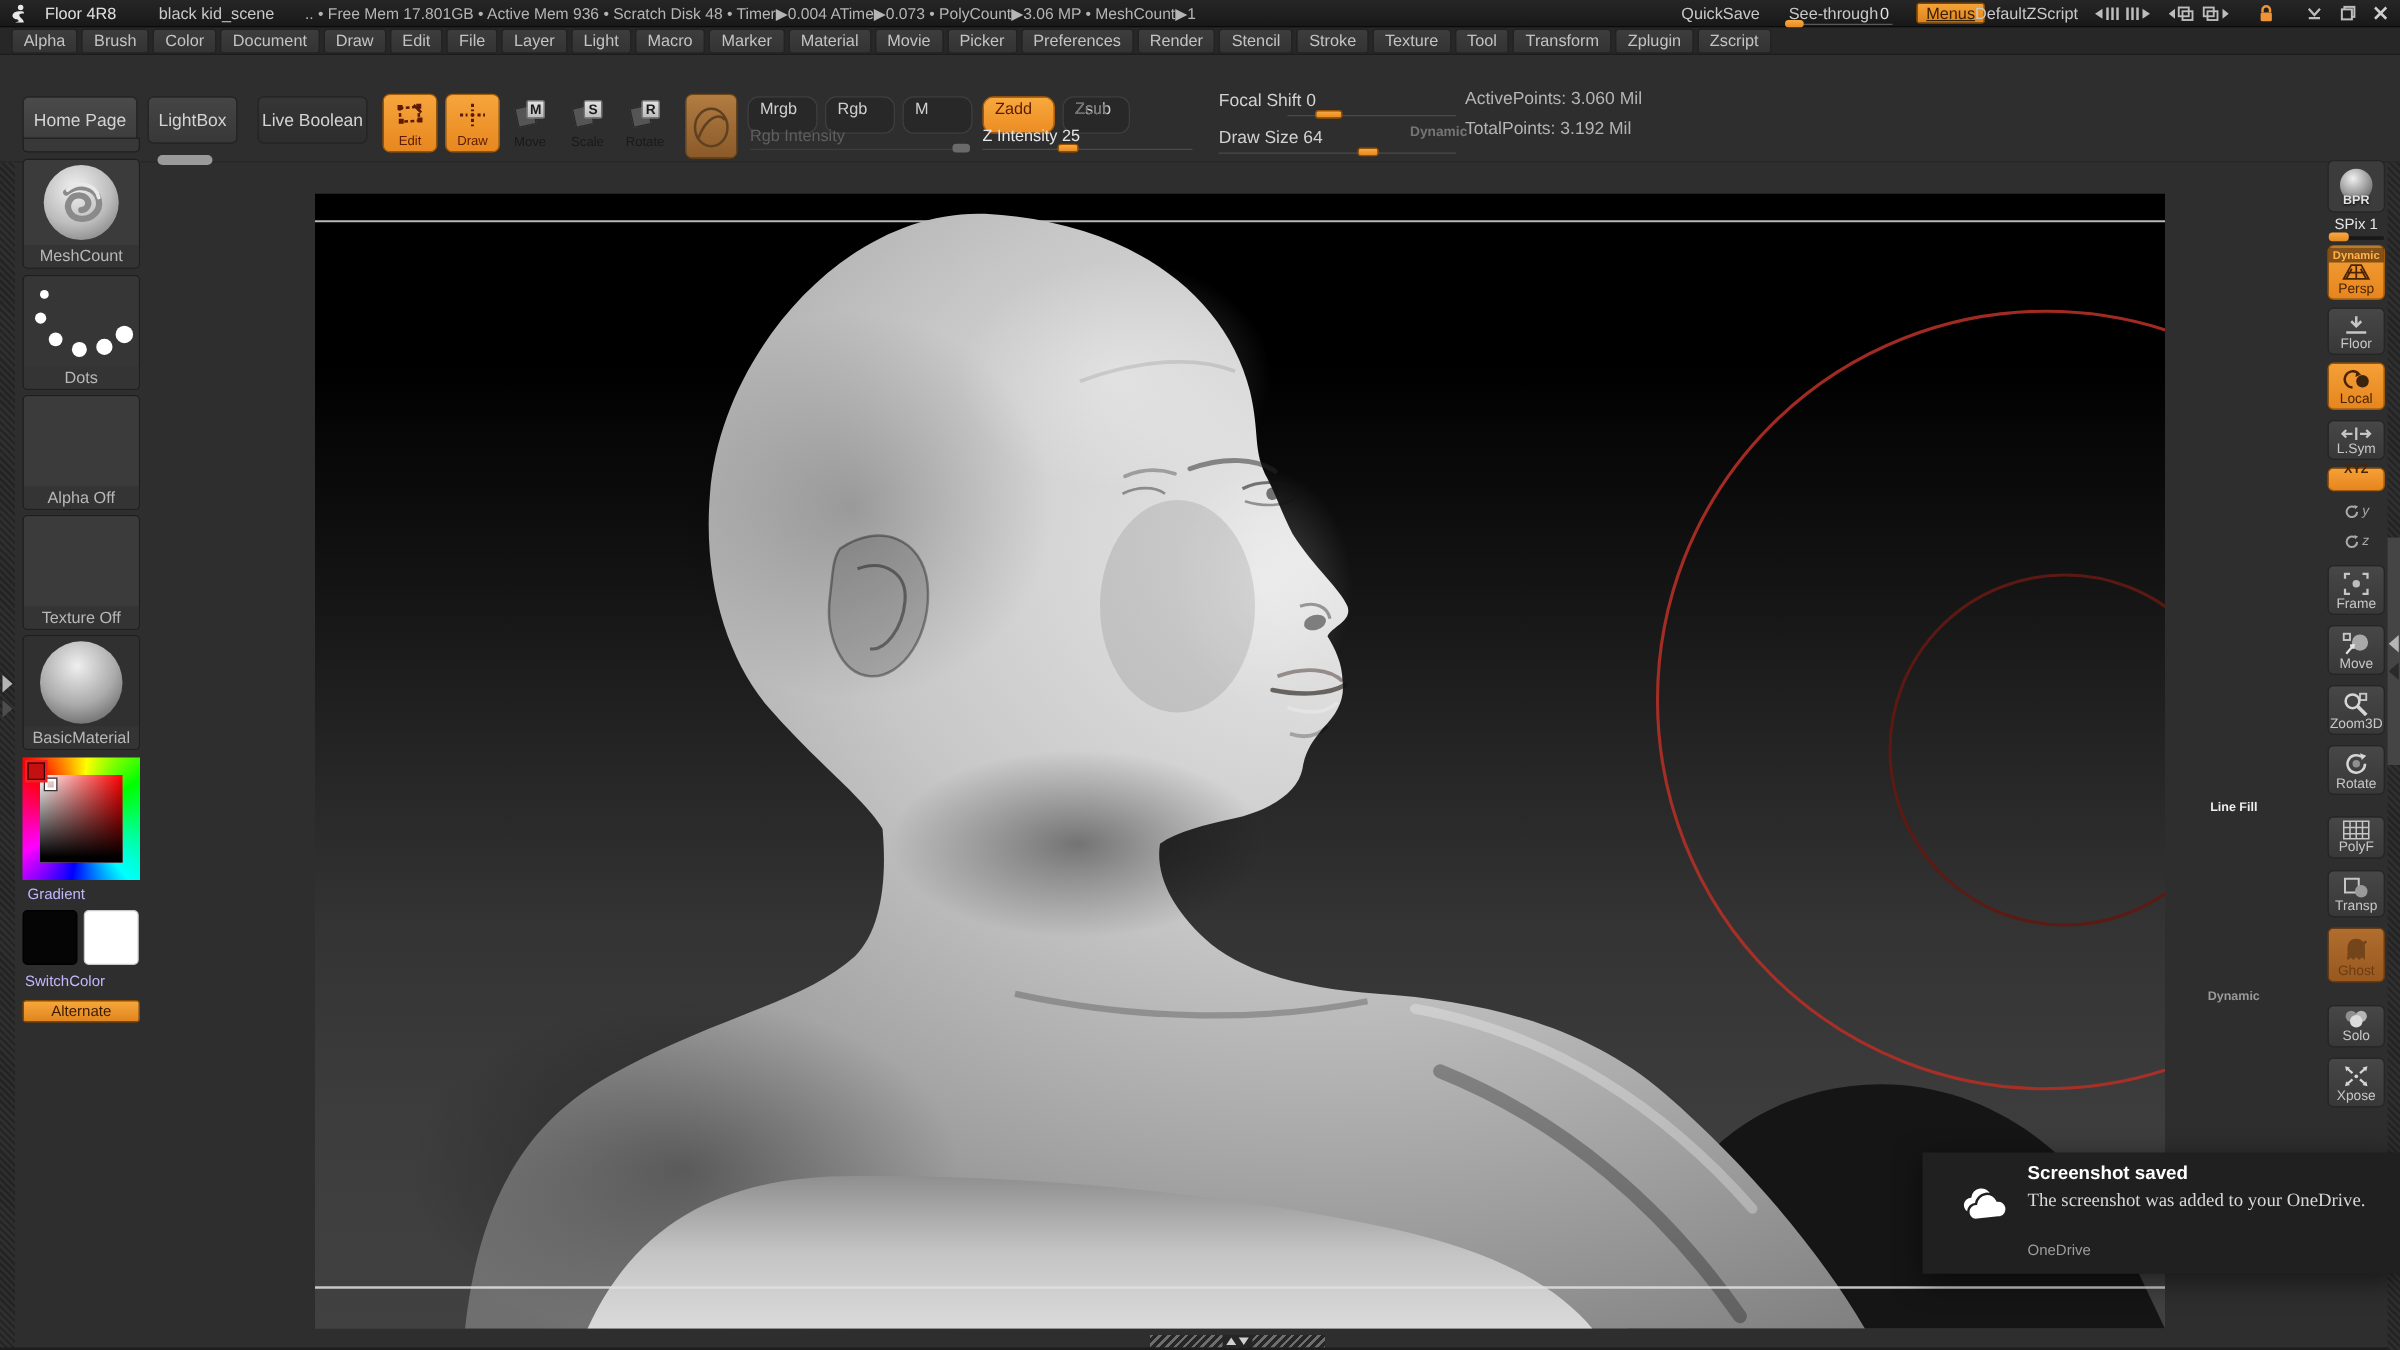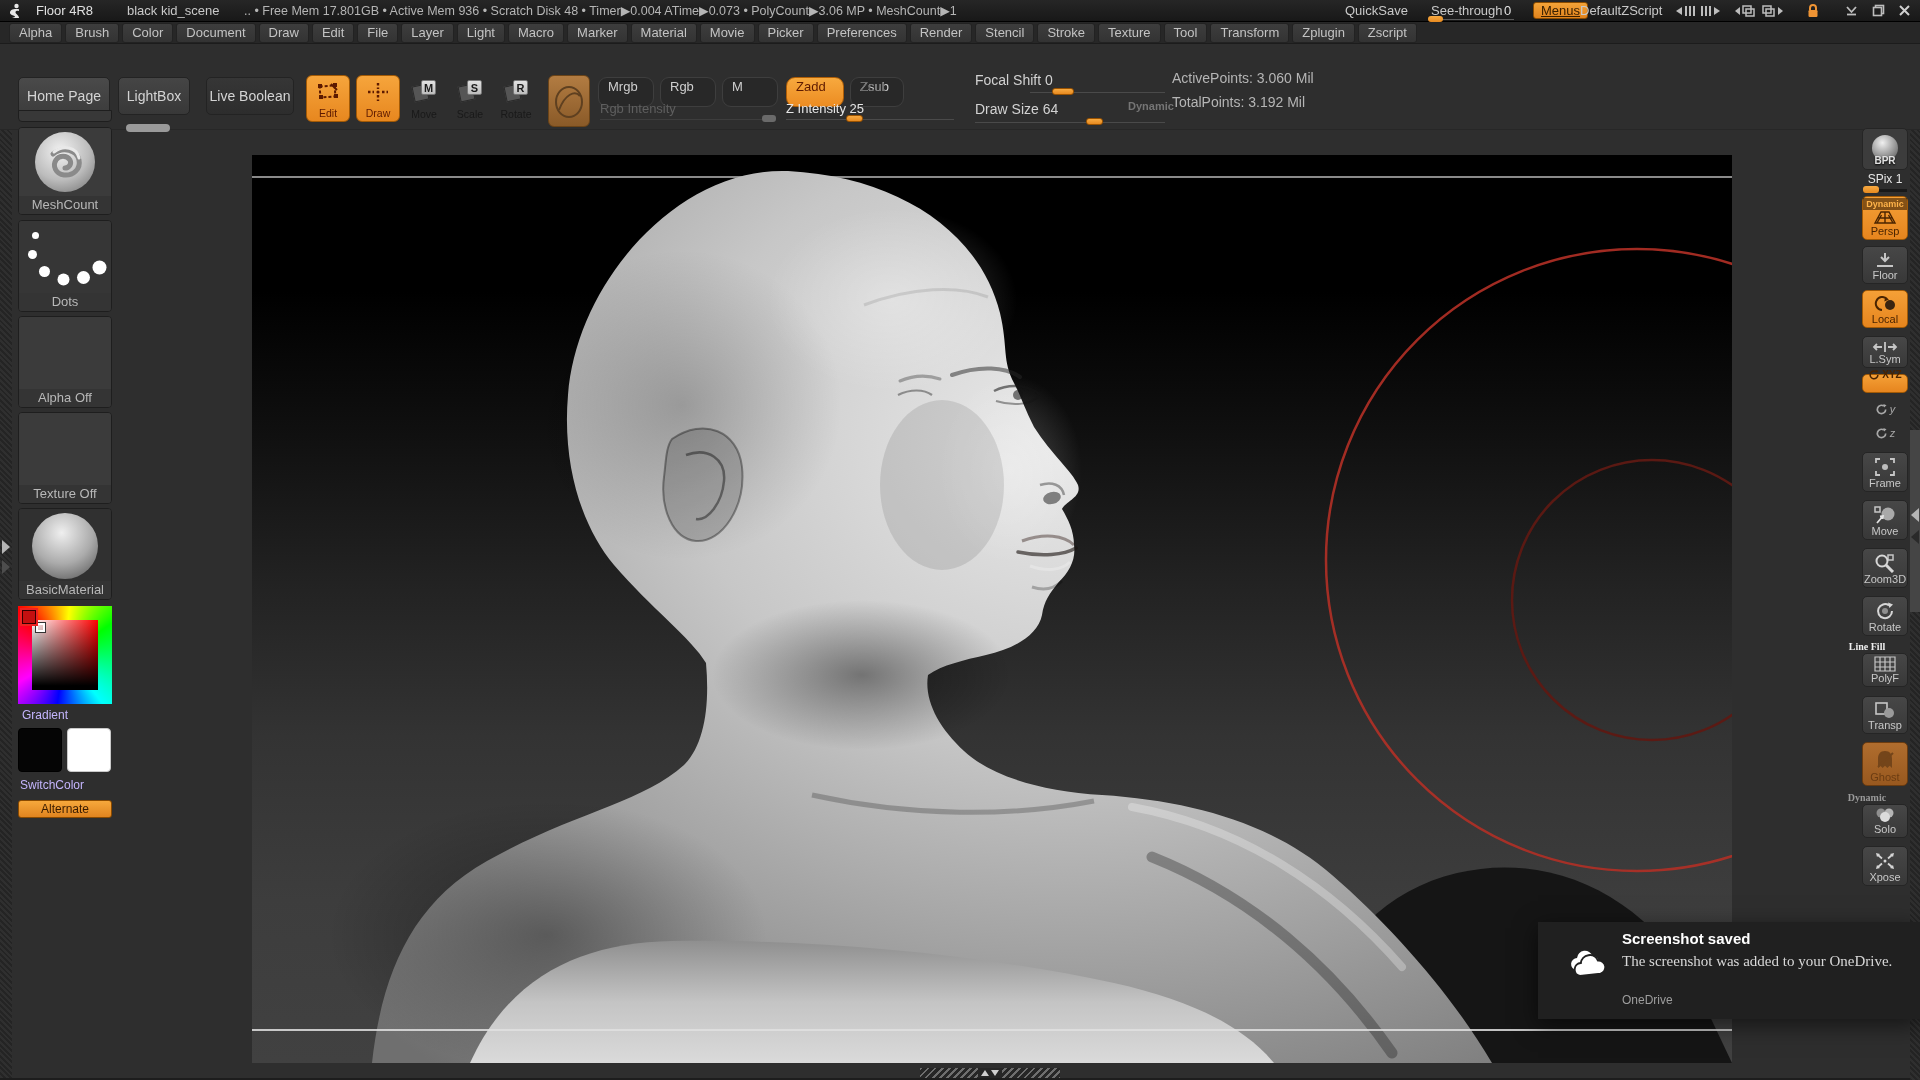--- a/index.html
+++ b/index.html
@@ -76,21 +76,21 @@
 
   
   .rs { position:absolute; left:1862px; width:46px; border-radius:5px;
     background:linear-gradient(#474747,#383838); border:1px solid #252525;
     color:#c8c8c8; display:flex; flex-direction:column; align-items:center;
     justify-content:flex-end; font-size:11px; line-height:12px; padding-bottom:2px; }
   .rs svg { display:block; }
   .rs.on { background:linear-gradient(#f5a037,#e6851e); border:1px solid #a25a06; color:#4a2400; }
   .rs.brown { background:linear-gradient(#b06d2e,#98581f); border:1px solid #6b3c10; color:#6b3c12; }
   .rs-micro { position:absolute; font-size:10px; font-weight:bold; color:#9a9a9a;
-    width:54px; left:1840px; text-align:center;font-family:Liberation Serif, serif; }
+    width:54px; left:1760px; text-align:center; }
 
   
   #document { left:252px; top:155px; width:1480px; height:908px; overflow:hidden;
     background:
       radial-gradient(130% 95% at 50% 62%, rgba(0,0,0,0) 55%, rgba(0,0,0,0.38) 100%),
       linear-gradient(#000 0%, #000 15%, #0f0f0f 30%, #232323 48%, #333333 64%, #3d3d3d 82%, #414141 100%);
   }
   #toast { left:1538px; top:922px; width:382px; height:97px; background:#202020;
     box-shadow:0 6px 22px rgba(0,0,0,.55); }
   #toast .ttl { position:absolute; left:84px; top:8px; font-size:15px; font-weight:bold; color:#fff; }
@@ -462,21 +462,21 @@
     <span>Local</span>
   </div>
 
   <div class="rs" style="top:336px;height:32px">
     <svg width="26" height="12" viewBox="0 0 26 12">
       <path d="M13,1 v10 M10,6 H2 m3,-3 L2,6 l3,3 M16,6 h8 m-3,-3 l3,3 -3,3" fill="none" stroke="#c6c6c6" stroke-width="1.8"></path>
     </svg>
     <span>L.Sym</span>
   </div>
 
-  <div class="rs on" style="top:374px;height:16px;flex-direction:row;justify-content:center;gap:2px;padding-bottom:17px;align-items:center">
+  <div class="rs on" style="top:374px;height:16px;flex-direction:column;justify-content:center;gap:2px;padding-bottom:17px;align-items:center">
     <svg width="12" height="12" viewBox="0 0 14 14">
       <path d="M11.5,7 a4.5,4.5 0 1 1 -2,-3.8" fill="none" stroke="#4a2400" stroke-width="1.8"></path>
       <path d="M9,1 l3.4,1.4 -2.6,2.4z" fill="#4a2400"></path>
     </svg>
     <span style="font-weight:bold;font-size:10px">XYZ</span>
   </div>
 
   <div class="abs" style="left:1868px;top:400px;width:34px;height:18px;display:flex;align-items:center;justify-content:center;gap:2px;color:#a8a8a8">
     <svg width="13" height="13" viewBox="0 0 14 14">
         <path d="M11.5,7 a4.5,4.5 0 1 1 -2,-3.8" fill="none" stroke="#a8a8a8" stroke-width="1.8"></path>

